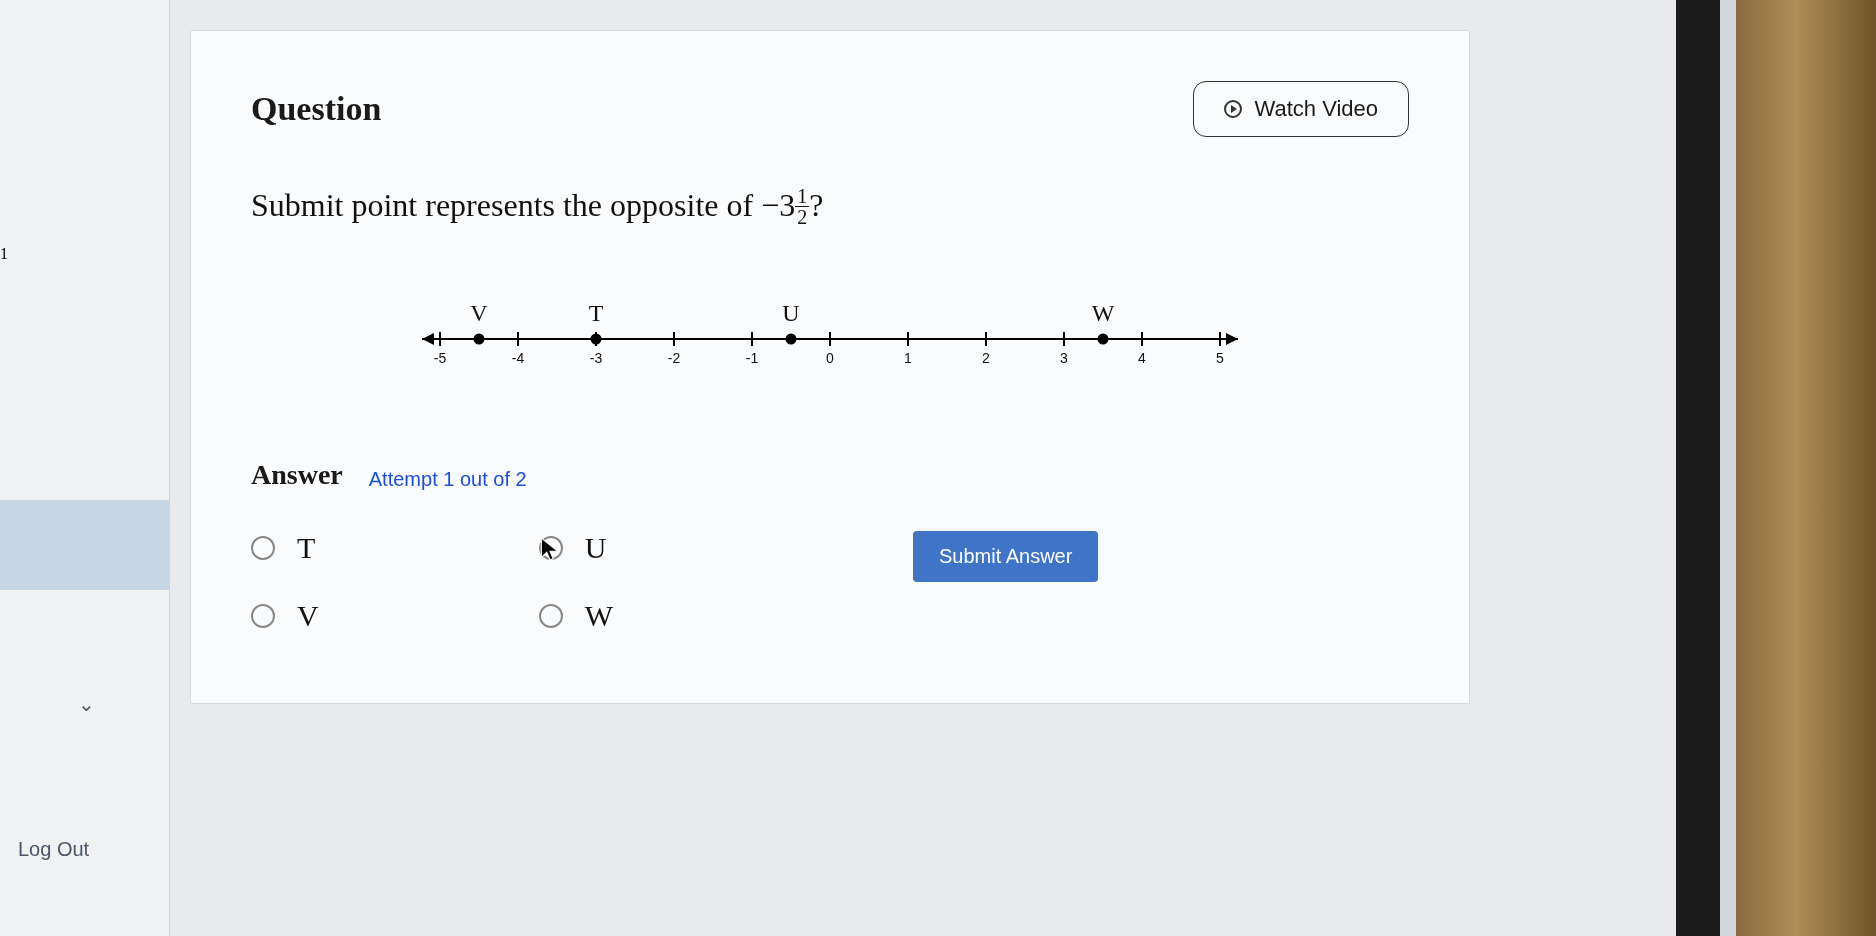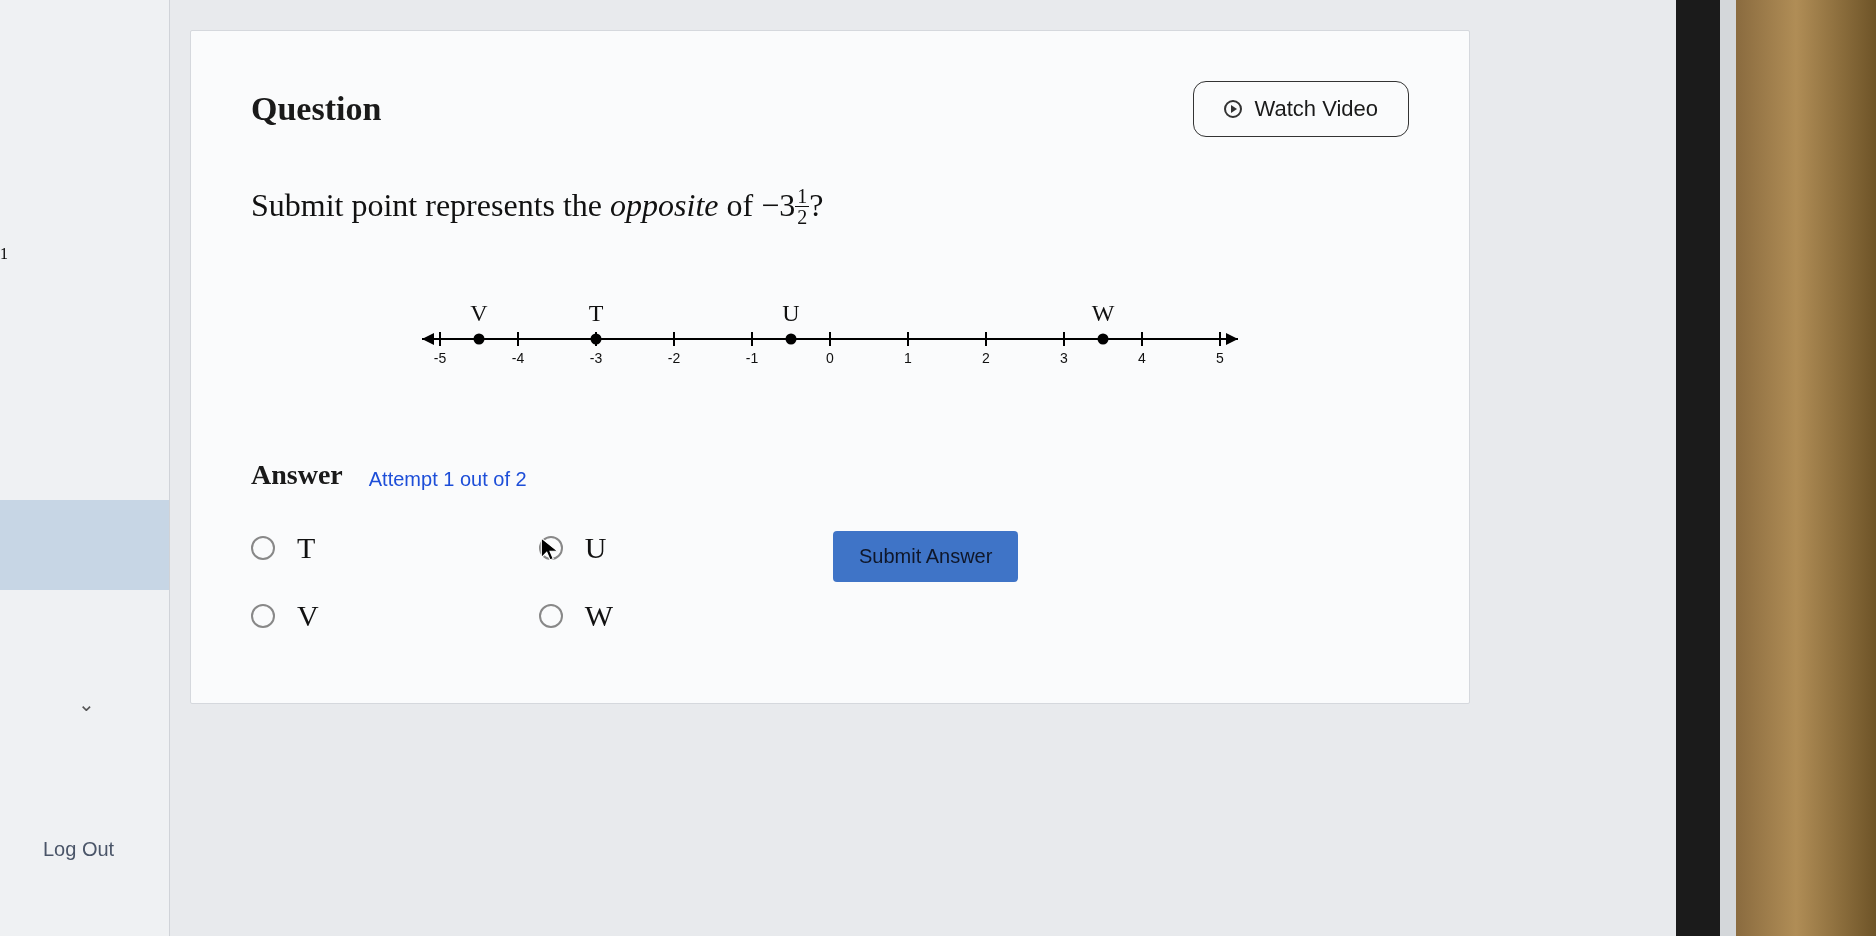--- a/index.html
+++ b/index.html
@@ -43,21 +43,20 @@
       font-size: 20px;
     }
     .logout {
       position: absolute;
       left: 18px;
       bottom: 75px;
       color: #4a5568;
       font-size: 20px;
       font-family: -apple-system, 'Segoe UI', sans-serif;
       cursor: pointer;
-      margin-left: 25px;
     }
     .content {
       position: absolute;
       left: 190px;
       top: 30px;
       width: 1280px;
       background: #fafbfc;
       border: 1px solid #d5d8dd;
       padding: 50px 60px 70px 60px;
       border-radius: 2px;
@@ -106,21 +105,21 @@
       border-left: 6px solid #333;
       border-top: 4px solid transparent;
       border-bottom: 4px solid transparent;
       margin-left: 2px;
     }
     .question-text {
       font-size: 32px;
       color: #111;
       margin-bottom: 60px;
     }
-    .question-text .italic { font-style: italic; }
+    .question-text .italic { }
     .fraction {
       display: inline-block;
       vertical-align: middle;
       text-align: center;
       font-size: 20px;
       line-height: 1;
       position: relative;
       top: -2px;
     }
     .fraction .num { display: block; border-bottom: 1.5px solid #111; padding: 0 2px; }
@@ -193,28 +192,29 @@
     }
     .cursor-arrow svg {
       position: absolute;
       left: -2px;
       top: -2px;
       width: 22px;
       height: 26px;
     }
     .submit-btn {
       background: #3f74c7;
-      color: #0f172a;
+      color: #ffffff;
       border: none;
       padding: 14px 26px;
       font-size: 20px;
       border-radius: 4px;
       cursor: pointer;
       font-family: -apple-system, 'Segoe UI', sans-serif;
       align-self: flex-start;
+      margin-left: 80px;
     }
     .monitor-edge {
       position: absolute;
       right: 0;
       top: 0;
       width: 200px;
       height: 100%;
       background: linear-gradient(90deg, #1b1b1b 0%, #1b1b1b 22%, #d4d7da 22%, #d4d7da 30%, #8a6b3f 30%, #b08d56 60%, #6e5428 100%);
     }
   </style>

